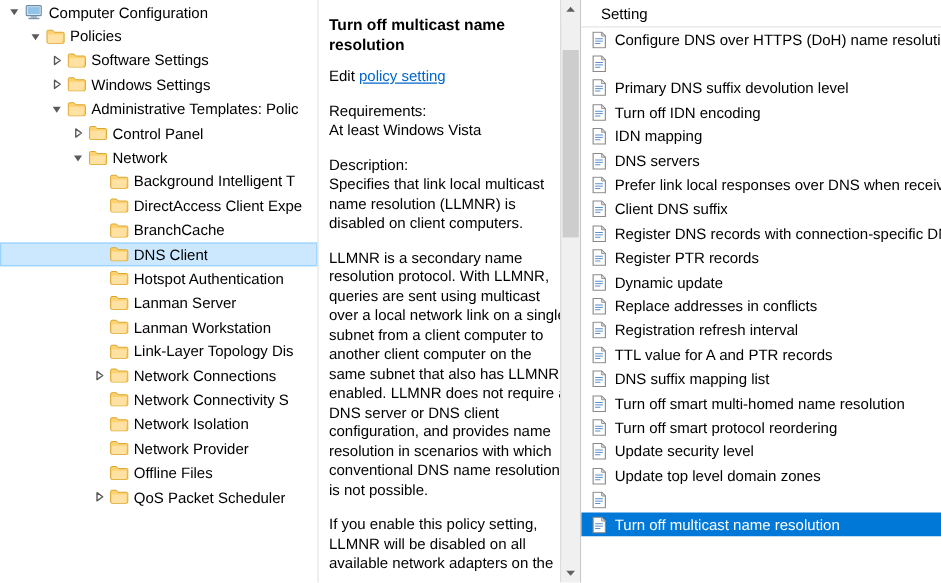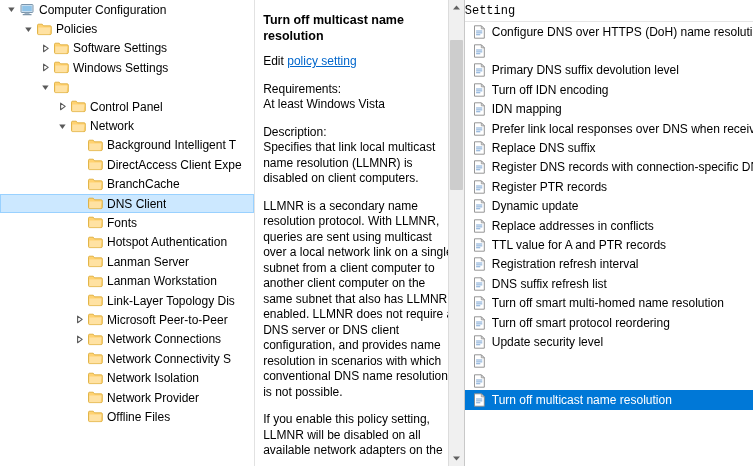--- a/index.html
+++ b/index.html
@@ -161,25 +161,24 @@
     height: 466px;
     background: #ffffff;
     overflow: hidden;
   }
   .right-header {
     height: 22px;
     background: #ffffff;
     border-bottom: 1px solid #e5e5e5;
     display: flex;
     align-items: center;
-    padding-left: 0;
+    padding-left: 16px;
     font-size: 12px;
     color: #000;
     box-sizing: border-box;
-    font-family: Liberation Mono, monospace;
   }
   .right-list {
     position: relative;
   }
   .list-row {
     position: relative;
     height: 19.4px;
     display: flex;
     align-items: center;
     white-space: nowrap;
@@ -279,20 +278,21 @@
             <svg width="9" height="9" viewBox="0 0 9 9">
               <path d="M1.2 2.4 L7.6 2.4 L4.4 7.1 Z" fill="#5a5a5a"></path>
             </svg>
           </span>
           <span class="node-icon">
             <svg width="15" height="13" viewBox="0 0 15 13">
               <path d="M0.5 2.2 C0.5 1.6 1 1.2 1.6 1.2 L5.2 1.2 L6.5 2.8 L13.2 2.8 C13.8 2.8 14.3 3.2 14.3 3.8 L14.3 10.6 C14.3 11.2 13.8 11.6 13.2 11.6 L1.6 11.6 C1 11.6 0.5 11.2 0.5 10.6 Z" fill="#ffd271" stroke="#d9a72e" stroke-width="0.8"></path>
               <path d="M1.4 4.6 L13.5 4.6 L12.6 11.3 L1.4 11.3 Z" fill="#ffe2a3" stroke="none"></path>
             </svg>
           </span>
+          <span class="node-label">Administrative Templates: Polic</span>
         </div>
         <div class="tree-row">
           <span class="indent" style="width: 55px;"></span>
           <span class="expander">
             <svg width="9" height="9" viewBox="0 0 9 9">
               <path d="M2.6 1.1 L7.2 4.4 L2.6 7.7 Z" fill="none" stroke="#5a5a5a" stroke-width="1.1" stroke-linejoin="round"></path>
             </svg>
           </span>
           <span class="node-icon">
             <svg width="15" height="13" viewBox="0 0 15 13">
@@ -384,35 +384,20 @@
             <svg width="9" height="9" viewBox="0 0 9 9">
               <path d="M2.6 1.1 L7.2 4.4 L2.6 7.7 Z" fill="none" stroke="#5a5a5a" stroke-width="1.1" stroke-linejoin="round"></path>
             </svg>
           </span>
           <span class="node-icon">
             <svg width="15" height="13" viewBox="0 0 15 13">
               <path d="M0.5 2.2 C0.5 1.6 1 1.2 1.6 1.2 L5.2 1.2 L6.5 2.8 L13.2 2.8 C13.8 2.8 14.3 3.2 14.3 3.8 L14.3 10.6 C14.3 11.2 13.8 11.6 13.2 11.6 L1.6 11.6 C1 11.6 0.5 11.2 0.5 10.6 Z" fill="#ffd271" stroke="#d9a72e" stroke-width="0.8"></path>
               <path d="M1.4 4.6 L13.5 4.6 L12.6 11.3 L1.4 11.3 Z" fill="#ffe2a3" stroke="none"></path>
             </svg>
           </span>
-          <span class="node-label">Fonts</span>
-        </div>
-        <div class="tree-row">
-          <span class="indent" style="width: 72px;"></span>
-          <span class="expander empty">
-            <svg width="9" height="9" viewBox="0 0 9 9">
-              <path d="M2.6 1.1 L7.2 4.4 L2.6 7.7 Z" fill="none" stroke="#5a5a5a" stroke-width="1.1" stroke-linejoin="round"></path>
-            </svg>
-          </span>
-          <span class="node-icon">
-            <svg width="15" height="13" viewBox="0 0 15 13">
-              <path d="M0.5 2.2 C0.5 1.6 1 1.2 1.6 1.2 L5.2 1.2 L6.5 2.8 L13.2 2.8 C13.8 2.8 14.3 3.2 14.3 3.8 L14.3 10.6 C14.3 11.2 13.8 11.6 13.2 11.6 L1.6 11.6 C1 11.6 0.5 11.2 0.5 10.6 Z" fill="#ffd271" stroke="#d9a72e" stroke-width="0.8"></path>
-              <path d="M1.4 4.6 L13.5 4.6 L12.6 11.3 L1.4 11.3 Z" fill="#ffe2a3" stroke="none"></path>
-            </svg>
-          </span>
           <span class="node-label">Hotspot Authentication</span>
         </div>
         <div class="tree-row">
           <span class="indent" style="width: 72px;"></span>
           <span class="expander empty">
             <svg width="9" height="9" viewBox="0 0 9 9">
               <path d="M2.6 1.1 L7.2 4.4 L2.6 7.7 Z" fill="none" stroke="#5a5a5a" stroke-width="1.1" stroke-linejoin="round"></path>
             </svg>
           </span>
           <span class="node-icon">
@@ -459,96 +444,96 @@
             <svg width="9" height="9" viewBox="0 0 9 9">
               <path d="M2.6 1.1 L7.2 4.4 L2.6 7.7 Z" fill="none" stroke="#5a5a5a" stroke-width="1.1" stroke-linejoin="round"></path>
             </svg>
           </span>
           <span class="node-icon">
             <svg width="15" height="13" viewBox="0 0 15 13">
               <path d="M0.5 2.2 C0.5 1.6 1 1.2 1.6 1.2 L5.2 1.2 L6.5 2.8 L13.2 2.8 C13.8 2.8 14.3 3.2 14.3 3.8 L14.3 10.6 C14.3 11.2 13.8 11.6 13.2 11.6 L1.6 11.6 C1 11.6 0.5 11.2 0.5 10.6 Z" fill="#ffd271" stroke="#d9a72e" stroke-width="0.8"></path>
               <path d="M1.4 4.6 L13.5 4.6 L12.6 11.3 L1.4 11.3 Z" fill="#ffe2a3" stroke="none"></path>
             </svg>
           </span>
-          <span class="node-label">Microsoft Peer-to-Peer</span>
+          <span class="node-label">Network Connections</span>
+        </div>
+        <div class="tree-row">
+          <span class="indent" style="width: 72px;"></span>
+          <span class="expander empty">
+            <svg width="9" height="9" viewBox="0 0 9 9">
+              <path d="M2.6 1.1 L7.2 4.4 L2.6 7.7 Z" fill="none" stroke="#5a5a5a" stroke-width="1.1" stroke-linejoin="round"></path>
+            </svg>
+          </span>
+          <span class="node-icon">
+            <svg width="15" height="13" viewBox="0 0 15 13">
+              <path d="M0.5 2.2 C0.5 1.6 1 1.2 1.6 1.2 L5.2 1.2 L6.5 2.8 L13.2 2.8 C13.8 2.8 14.3 3.2 14.3 3.8 L14.3 10.6 C14.3 11.2 13.8 11.6 13.2 11.6 L1.6 11.6 C1 11.6 0.5 11.2 0.5 10.6 Z" fill="#ffd271" stroke="#d9a72e" stroke-width="0.8"></path>
+              <path d="M1.4 4.6 L13.5 4.6 L12.6 11.3 L1.4 11.3 Z" fill="#ffe2a3" stroke="none"></path>
+            </svg>
+          </span>
+          <span class="node-label">Network Connectivity S</span>
+        </div>
+        <div class="tree-row">
+          <span class="indent" style="width: 72px;"></span>
+          <span class="expander empty">
+            <svg width="9" height="9" viewBox="0 0 9 9">
+              <path d="M2.6 1.1 L7.2 4.4 L2.6 7.7 Z" fill="none" stroke="#5a5a5a" stroke-width="1.1" stroke-linejoin="round"></path>
+            </svg>
+          </span>
+          <span class="node-icon">
+            <svg width="15" height="13" viewBox="0 0 15 13">
+              <path d="M0.5 2.2 C0.5 1.6 1 1.2 1.6 1.2 L5.2 1.2 L6.5 2.8 L13.2 2.8 C13.8 2.8 14.3 3.2 14.3 3.8 L14.3 10.6 C14.3 11.2 13.8 11.6 13.2 11.6 L1.6 11.6 C1 11.6 0.5 11.2 0.5 10.6 Z" fill="#ffd271" stroke="#d9a72e" stroke-width="0.8"></path>
+              <path d="M1.4 4.6 L13.5 4.6 L12.6 11.3 L1.4 11.3 Z" fill="#ffe2a3" stroke="none"></path>
+            </svg>
+          </span>
+          <span class="node-label">Network Isolation</span>
+        </div>
+        <div class="tree-row">
+          <span class="indent" style="width: 72px;"></span>
+          <span class="expander empty">
+            <svg width="9" height="9" viewBox="0 0 9 9">
+              <path d="M2.6 1.1 L7.2 4.4 L2.6 7.7 Z" fill="none" stroke="#5a5a5a" stroke-width="1.1" stroke-linejoin="round"></path>
+            </svg>
+          </span>
+          <span class="node-icon">
+            <svg width="15" height="13" viewBox="0 0 15 13">
+              <path d="M0.5 2.2 C0.5 1.6 1 1.2 1.6 1.2 L5.2 1.2 L6.5 2.8 L13.2 2.8 C13.8 2.8 14.3 3.2 14.3 3.8 L14.3 10.6 C14.3 11.2 13.8 11.6 13.2 11.6 L1.6 11.6 C1 11.6 0.5 11.2 0.5 10.6 Z" fill="#ffd271" stroke="#d9a72e" stroke-width="0.8"></path>
+              <path d="M1.4 4.6 L13.5 4.6 L12.6 11.3 L1.4 11.3 Z" fill="#ffe2a3" stroke="none"></path>
+            </svg>
+          </span>
+          <span class="node-label">Network Provider</span>
+        </div>
+        <div class="tree-row">
+          <span class="indent" style="width: 72px;"></span>
+          <span class="expander empty">
+            <svg width="9" height="9" viewBox="0 0 9 9">
+              <path d="M2.6 1.1 L7.2 4.4 L2.6 7.7 Z" fill="none" stroke="#5a5a5a" stroke-width="1.1" stroke-linejoin="round"></path>
+            </svg>
+          </span>
+          <span class="node-icon">
+            <svg width="15" height="13" viewBox="0 0 15 13">
+              <path d="M0.5 2.2 C0.5 1.6 1 1.2 1.6 1.2 L5.2 1.2 L6.5 2.8 L13.2 2.8 C13.8 2.8 14.3 3.2 14.3 3.8 L14.3 10.6 C14.3 11.2 13.8 11.6 13.2 11.6 L1.6 11.6 C1 11.6 0.5 11.2 0.5 10.6 Z" fill="#ffd271" stroke="#d9a72e" stroke-width="0.8"></path>
+              <path d="M1.4 4.6 L13.5 4.6 L12.6 11.3 L1.4 11.3 Z" fill="#ffe2a3" stroke="none"></path>
+            </svg>
+          </span>
+          <span class="node-label">Offline Files</span>
         </div>
         <div class="tree-row">
           <span class="indent" style="width: 72px;"></span>
           <span class="expander">
             <svg width="9" height="9" viewBox="0 0 9 9">
               <path d="M2.6 1.1 L7.2 4.4 L2.6 7.7 Z" fill="none" stroke="#5a5a5a" stroke-width="1.1" stroke-linejoin="round"></path>
             </svg>
           </span>
           <span class="node-icon">
             <svg width="15" height="13" viewBox="0 0 15 13">
               <path d="M0.5 2.2 C0.5 1.6 1 1.2 1.6 1.2 L5.2 1.2 L6.5 2.8 L13.2 2.8 C13.8 2.8 14.3 3.2 14.3 3.8 L14.3 10.6 C14.3 11.2 13.8 11.6 13.2 11.6 L1.6 11.6 C1 11.6 0.5 11.2 0.5 10.6 Z" fill="#ffd271" stroke="#d9a72e" stroke-width="0.8"></path>
               <path d="M1.4 4.6 L13.5 4.6 L12.6 11.3 L1.4 11.3 Z" fill="#ffe2a3" stroke="none"></path>
             </svg>
           </span>
-          <span class="node-label">Network Connections</span>
-        </div>
-        <div class="tree-row">
-          <span class="indent" style="width: 72px;"></span>
-          <span class="expander empty">
-            <svg width="9" height="9" viewBox="0 0 9 9">
-              <path d="M2.6 1.1 L7.2 4.4 L2.6 7.7 Z" fill="none" stroke="#5a5a5a" stroke-width="1.1" stroke-linejoin="round"></path>
-            </svg>
-          </span>
-          <span class="node-icon">
-            <svg width="15" height="13" viewBox="0 0 15 13">
-              <path d="M0.5 2.2 C0.5 1.6 1 1.2 1.6 1.2 L5.2 1.2 L6.5 2.8 L13.2 2.8 C13.8 2.8 14.3 3.2 14.3 3.8 L14.3 10.6 C14.3 11.2 13.8 11.6 13.2 11.6 L1.6 11.6 C1 11.6 0.5 11.2 0.5 10.6 Z" fill="#ffd271" stroke="#d9a72e" stroke-width="0.8"></path>
-              <path d="M1.4 4.6 L13.5 4.6 L12.6 11.3 L1.4 11.3 Z" fill="#ffe2a3" stroke="none"></path>
-            </svg>
-          </span>
-          <span class="node-label">Network Connectivity S</span>
-        </div>
-        <div class="tree-row">
-          <span class="indent" style="width: 72px;"></span>
-          <span class="expander empty">
-            <svg width="9" height="9" viewBox="0 0 9 9">
-              <path d="M2.6 1.1 L7.2 4.4 L2.6 7.7 Z" fill="none" stroke="#5a5a5a" stroke-width="1.1" stroke-linejoin="round"></path>
-            </svg>
-          </span>
-          <span class="node-icon">
-            <svg width="15" height="13" viewBox="0 0 15 13">
-              <path d="M0.5 2.2 C0.5 1.6 1 1.2 1.6 1.2 L5.2 1.2 L6.5 2.8 L13.2 2.8 C13.8 2.8 14.3 3.2 14.3 3.8 L14.3 10.6 C14.3 11.2 13.8 11.6 13.2 11.6 L1.6 11.6 C1 11.6 0.5 11.2 0.5 10.6 Z" fill="#ffd271" stroke="#d9a72e" stroke-width="0.8"></path>
-              <path d="M1.4 4.6 L13.5 4.6 L12.6 11.3 L1.4 11.3 Z" fill="#ffe2a3" stroke="none"></path>
-            </svg>
-          </span>
-          <span class="node-label">Network Isolation</span>
-        </div>
-        <div class="tree-row">
-          <span class="indent" style="width: 72px;"></span>
-          <span class="expander empty">
-            <svg width="9" height="9" viewBox="0 0 9 9">
-              <path d="M2.6 1.1 L7.2 4.4 L2.6 7.7 Z" fill="none" stroke="#5a5a5a" stroke-width="1.1" stroke-linejoin="round"></path>
-            </svg>
-          </span>
-          <span class="node-icon">
-            <svg width="15" height="13" viewBox="0 0 15 13">
-              <path d="M0.5 2.2 C0.5 1.6 1 1.2 1.6 1.2 L5.2 1.2 L6.5 2.8 L13.2 2.8 C13.8 2.8 14.3 3.2 14.3 3.8 L14.3 10.6 C14.3 11.2 13.8 11.6 13.2 11.6 L1.6 11.6 C1 11.6 0.5 11.2 0.5 10.6 Z" fill="#ffd271" stroke="#d9a72e" stroke-width="0.8"></path>
-              <path d="M1.4 4.6 L13.5 4.6 L12.6 11.3 L1.4 11.3 Z" fill="#ffe2a3" stroke="none"></path>
-            </svg>
-          </span>
-          <span class="node-label">Network Provider</span>
-        </div>
-        <div class="tree-row">
-          <span class="indent" style="width: 72px;"></span>
-          <span class="expander empty">
-            <svg width="9" height="9" viewBox="0 0 9 9">
-              <path d="M2.6 1.1 L7.2 4.4 L2.6 7.7 Z" fill="none" stroke="#5a5a5a" stroke-width="1.1" stroke-linejoin="round"></path>
-            </svg>
-          </span>
-          <span class="node-icon">
-            <svg width="15" height="13" viewBox="0 0 15 13">
-              <path d="M0.5 2.2 C0.5 1.6 1 1.2 1.6 1.2 L5.2 1.2 L6.5 2.8 L13.2 2.8 C13.8 2.8 14.3 3.2 14.3 3.8 L14.3 10.6 C14.3 11.2 13.8 11.6 13.2 11.6 L1.6 11.6 C1 11.6 0.5 11.2 0.5 10.6 Z" fill="#ffd271" stroke="#d9a72e" stroke-width="0.8"></path>
-              <path d="M1.4 4.6 L13.5 4.6 L12.6 11.3 L1.4 11.3 Z" fill="#ffe2a3" stroke="none"></path>
-            </svg>
-          </span>
-          <span class="node-label">Offline Files</span>
+          <span class="node-label">QoS Packet Scheduler</span>
         </div>
         <div class="tree-row">
           <span class="indent" style="width: 72px;"></span>
         </div>
       </div>
   </div>
 
   <div class="mid-pane">
     <div class="mid-inner">
       <div class="mid-title">Turn off multicast name resolution</div>
@@ -659,33 +644,45 @@
         <div class="list-row">
           <span class="doc-icon">
             <svg width="13" height="14" viewBox="0 0 13 14">
               <path d="M1.5 0.8 L8.3 0.8 L11.3 3.8 L11.3 13.2 L1.5 13.2 Z" fill="#ffffff" stroke="#8a8a8a" stroke-width="0.9"></path>
               <path d="M8.3 0.8 L8.3 3.8 L11.3 3.8 Z" fill="#e3e3e3" stroke="#8a8a8a" stroke-width="0.7"></path>
               <rect x="3.1" y="5.6" width="6.2" height="0.8" fill="#5b8fc9"></rect>
               <rect x="3.1" y="7.5" width="6.2" height="0.8" fill="#5b8fc9"></rect>
               <rect x="3.1" y="9.4" width="4.2" height="0.8" fill="#5b8fc9"></rect>
             </svg>
           </span>
+          <span class="lbl">DNS servers</span>
+        </div>
+        <div class="list-row">
+          <span class="doc-icon">
+            <svg width="13" height="14" viewBox="0 0 13 14">
+              <path d="M1.5 0.8 L8.3 0.8 L11.3 3.8 L11.3 13.2 L1.5 13.2 Z" fill="#ffffff" stroke="#8a8a8a" stroke-width="0.9"></path>
+              <path d="M8.3 0.8 L8.3 3.8 L11.3 3.8 Z" fill="#e3e3e3" stroke="#8a8a8a" stroke-width="0.7"></path>
+              <rect x="3.1" y="5.6" width="6.2" height="0.8" fill="#5b8fc9"></rect>
+              <rect x="3.1" y="7.5" width="6.2" height="0.8" fill="#5b8fc9"></rect>
+              <rect x="3.1" y="9.4" width="4.2" height="0.8" fill="#5b8fc9"></rect>
+            </svg>
+          </span>
           <span class="lbl">Prefer link local responses over DNS when receive</span>
         </div>
         <div class="list-row">
           <span class="doc-icon">
             <svg width="13" height="14" viewBox="0 0 13 14">
               <path d="M1.5 0.8 L8.3 0.8 L11.3 3.8 L11.3 13.2 L1.5 13.2 Z" fill="#ffffff" stroke="#8a8a8a" stroke-width="0.9"></path>
               <path d="M8.3 0.8 L8.3 3.8 L11.3 3.8 Z" fill="#e3e3e3" stroke="#8a8a8a" stroke-width="0.7"></path>
               <rect x="3.1" y="5.6" width="6.2" height="0.8" fill="#5b8fc9"></rect>
               <rect x="3.1" y="7.5" width="6.2" height="0.8" fill="#5b8fc9"></rect>
               <rect x="3.1" y="9.4" width="4.2" height="0.8" fill="#5b8fc9"></rect>
             </svg>
           </span>
-          <span class="lbl">Replace DNS suffix</span>
+          <span class="lbl">Client DNS suffix</span>
         </div>
         <div class="list-row">
           <span class="doc-icon">
             <svg width="13" height="14" viewBox="0 0 13 14">
               <path d="M1.5 0.8 L8.3 0.8 L11.3 3.8 L11.3 13.2 L1.5 13.2 Z" fill="#ffffff" stroke="#8a8a8a" stroke-width="0.9"></path>
               <path d="M8.3 0.8 L8.3 3.8 L11.3 3.8 Z" fill="#e3e3e3" stroke="#8a8a8a" stroke-width="0.7"></path>
               <rect x="3.1" y="5.6" width="6.2" height="0.8" fill="#5b8fc9"></rect>
               <rect x="3.1" y="7.5" width="6.2" height="0.8" fill="#5b8fc9"></rect>
               <rect x="3.1" y="9.4" width="4.2" height="0.8" fill="#5b8fc9"></rect>
             </svg>
@@ -731,45 +728,45 @@
         <div class="list-row">
           <span class="doc-icon">
             <svg width="13" height="14" viewBox="0 0 13 14">
               <path d="M1.5 0.8 L8.3 0.8 L11.3 3.8 L11.3 13.2 L1.5 13.2 Z" fill="#ffffff" stroke="#8a8a8a" stroke-width="0.9"></path>
               <path d="M8.3 0.8 L8.3 3.8 L11.3 3.8 Z" fill="#e3e3e3" stroke="#8a8a8a" stroke-width="0.7"></path>
               <rect x="3.1" y="5.6" width="6.2" height="0.8" fill="#5b8fc9"></rect>
               <rect x="3.1" y="7.5" width="6.2" height="0.8" fill="#5b8fc9"></rect>
               <rect x="3.1" y="9.4" width="4.2" height="0.8" fill="#5b8fc9"></rect>
             </svg>
           </span>
+          <span class="lbl">Registration refresh interval</span>
+        </div>
+        <div class="list-row">
+          <span class="doc-icon">
+            <svg width="13" height="14" viewBox="0 0 13 14">
+              <path d="M1.5 0.8 L8.3 0.8 L11.3 3.8 L11.3 13.2 L1.5 13.2 Z" fill="#ffffff" stroke="#8a8a8a" stroke-width="0.9"></path>
+              <path d="M8.3 0.8 L8.3 3.8 L11.3 3.8 Z" fill="#e3e3e3" stroke="#8a8a8a" stroke-width="0.7"></path>
+              <rect x="3.1" y="5.6" width="6.2" height="0.8" fill="#5b8fc9"></rect>
+              <rect x="3.1" y="7.5" width="6.2" height="0.8" fill="#5b8fc9"></rect>
+              <rect x="3.1" y="9.4" width="4.2" height="0.8" fill="#5b8fc9"></rect>
+            </svg>
+          </span>
           <span class="lbl">TTL value for A and PTR records</span>
         </div>
         <div class="list-row">
           <span class="doc-icon">
             <svg width="13" height="14" viewBox="0 0 13 14">
               <path d="M1.5 0.8 L8.3 0.8 L11.3 3.8 L11.3 13.2 L1.5 13.2 Z" fill="#ffffff" stroke="#8a8a8a" stroke-width="0.9"></path>
               <path d="M8.3 0.8 L8.3 3.8 L11.3 3.8 Z" fill="#e3e3e3" stroke="#8a8a8a" stroke-width="0.7"></path>
               <rect x="3.1" y="5.6" width="6.2" height="0.8" fill="#5b8fc9"></rect>
               <rect x="3.1" y="7.5" width="6.2" height="0.8" fill="#5b8fc9"></rect>
               <rect x="3.1" y="9.4" width="4.2" height="0.8" fill="#5b8fc9"></rect>
             </svg>
           </span>
-          <span class="lbl">Registration refresh interval</span>
-        </div>
-        <div class="list-row">
-          <span class="doc-icon">
-            <svg width="13" height="14" viewBox="0 0 13 14">
-              <path d="M1.5 0.8 L8.3 0.8 L11.3 3.8 L11.3 13.2 L1.5 13.2 Z" fill="#ffffff" stroke="#8a8a8a" stroke-width="0.9"></path>
-              <path d="M8.3 0.8 L8.3 3.8 L11.3 3.8 Z" fill="#e3e3e3" stroke="#8a8a8a" stroke-width="0.7"></path>
-              <rect x="3.1" y="5.6" width="6.2" height="0.8" fill="#5b8fc9"></rect>
-              <rect x="3.1" y="7.5" width="6.2" height="0.8" fill="#5b8fc9"></rect>
-              <rect x="3.1" y="9.4" width="4.2" height="0.8" fill="#5b8fc9"></rect>
-            </svg>
-          </span>
-          <span class="lbl">DNS suffix refresh list</span>
+          <span class="lbl">DNS suffix mapping list</span>
         </div>
         <div class="list-row">
           <span class="doc-icon">
             <svg width="13" height="14" viewBox="0 0 13 14">
               <path d="M1.5 0.8 L8.3 0.8 L11.3 3.8 L11.3 13.2 L1.5 13.2 Z" fill="#ffffff" stroke="#8a8a8a" stroke-width="0.9"></path>
               <path d="M8.3 0.8 L8.3 3.8 L11.3 3.8 Z" fill="#e3e3e3" stroke="#8a8a8a" stroke-width="0.7"></path>
               <rect x="3.1" y="5.6" width="6.2" height="0.8" fill="#5b8fc9"></rect>
               <rect x="3.1" y="7.5" width="6.2" height="0.8" fill="#5b8fc9"></rect>
               <rect x="3.1" y="9.4" width="4.2" height="0.8" fill="#5b8fc9"></rect>
             </svg>
@@ -803,20 +800,21 @@
         <div class="list-row">
           <span class="doc-icon">
             <svg width="13" height="14" viewBox="0 0 13 14">
               <path d="M1.5 0.8 L8.3 0.8 L11.3 3.8 L11.3 13.2 L1.5 13.2 Z" fill="#ffffff" stroke="#8a8a8a" stroke-width="0.9"></path>
               <path d="M8.3 0.8 L8.3 3.8 L11.3 3.8 Z" fill="#e3e3e3" stroke="#8a8a8a" stroke-width="0.7"></path>
               <rect x="3.1" y="5.6" width="6.2" height="0.8" fill="#5b8fc9"></rect>
               <rect x="3.1" y="7.5" width="6.2" height="0.8" fill="#5b8fc9"></rect>
               <rect x="3.1" y="9.4" width="4.2" height="0.8" fill="#5b8fc9"></rect>
             </svg>
           </span>
+          <span class="lbl">Update top level domain zones</span>
         </div>
         <div class="list-row">
           <span class="doc-icon">
             <svg width="13" height="14" viewBox="0 0 13 14">
               <path d="M1.5 0.8 L8.3 0.8 L11.3 3.8 L11.3 13.2 L1.5 13.2 Z" fill="#ffffff" stroke="#8a8a8a" stroke-width="0.9"></path>
               <path d="M8.3 0.8 L8.3 3.8 L11.3 3.8 Z" fill="#e3e3e3" stroke="#8a8a8a" stroke-width="0.7"></path>
               <rect x="3.1" y="5.6" width="6.2" height="0.8" fill="#5b8fc9"></rect>
               <rect x="3.1" y="7.5" width="6.2" height="0.8" fill="#5b8fc9"></rect>
               <rect x="3.1" y="9.4" width="4.2" height="0.8" fill="#5b8fc9"></rect>
             </svg>

